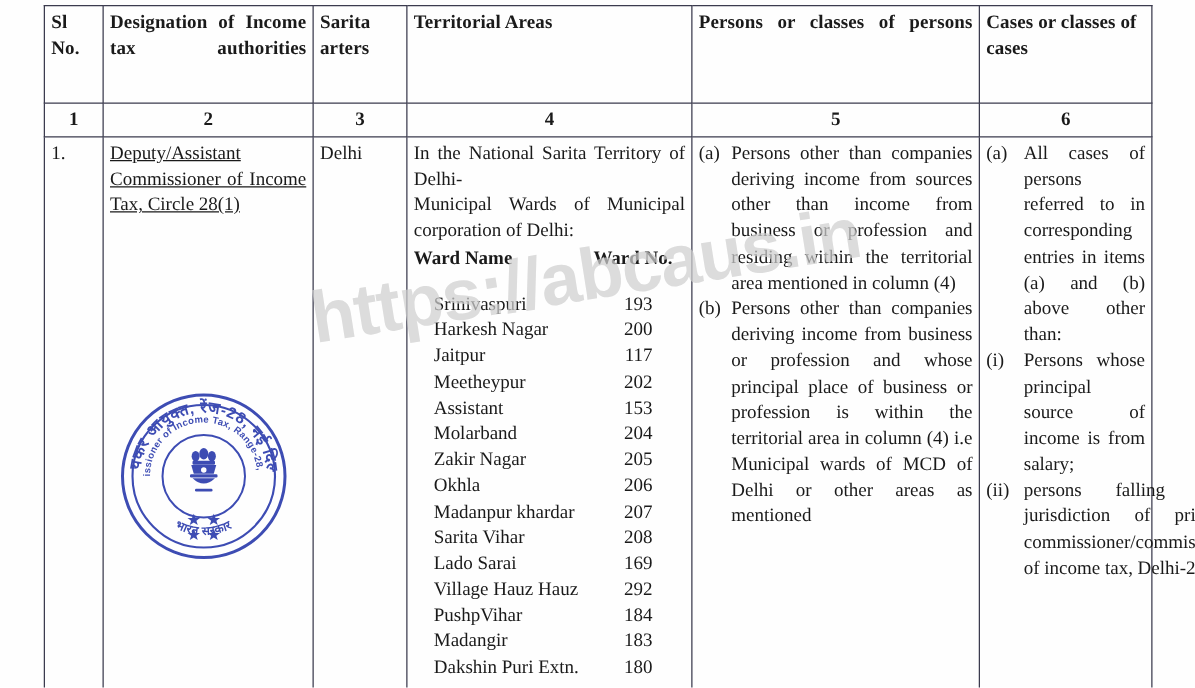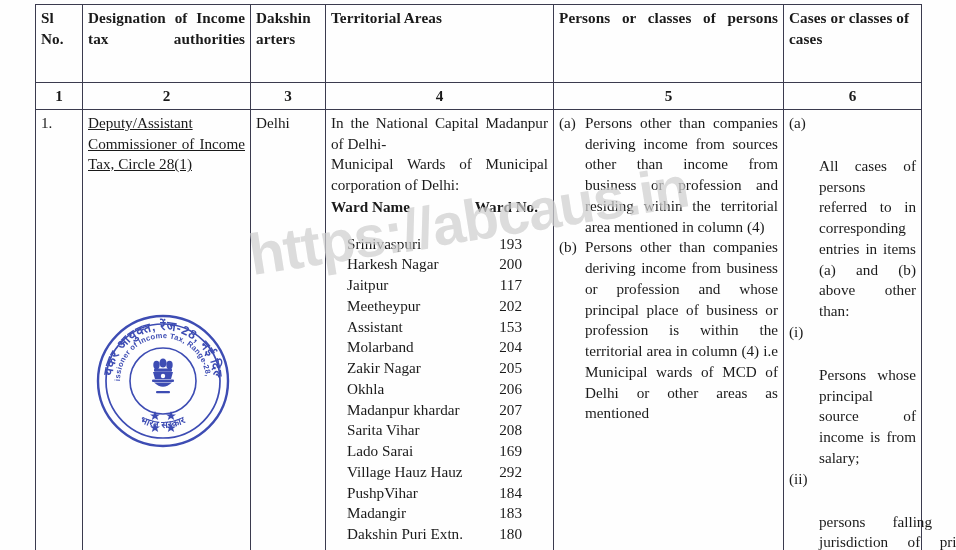--- a/index.html
+++ b/index.html
@@ -124,21 +124,21 @@
   .hang > li .mk {
     flex: 0 0 auto;
     min-width: 26px;
   }
   .hang > li .bd {
     flex: 1 1 auto;
     text-align: justify;
     text-align-last: left;
   }
   .c6cell .hang > li .mk { min-width: 30px; }
-  .c6cell .hang > li .bd { text-align: justify; margin-top: 43px; }
+  .c6cell .hang > li .bd { text-align: justify; }
 
   
   #stamp {
     position: absolute;
     left: 92px;
     top: 310px;
     width: 142px;
     height: 142px;
     z-index: 5;
     pointer-events: none;
@@ -202,21 +202,21 @@
         <col class="c3">
       <col class="c4">
         <col class="c5">
         <col class="c6">
     </colgroup>
 
     <thead>
       <tr>
         <th class="noj">Sl No.</th>
         <th>Designation of Income tax authorities</th>
-        <th class="noj">Dakshin arters</th>
+        <th class="noj">Sarita arters</th>
         <th class="noj">Territorial Areas</th>
         <th>Persons or classes of persons</th>
         <th class="noj">Cases or classes of cases</th>
       </tr>
       <tr class="numrow">
         <td>1</td>
         <td>2</td>
         <td>3</td>
         <td>4</td>
         <td>5</td>
@@ -227,21 +227,21 @@
     <tbody>
       <tr>
 
         <td class="slno">1.</td>
 
         <td class="just">Deputy/Assistant Commissioner of Income Tax, Circle 28(1)</td>
 
         <td>Delhi</td>
 
         <td>
-          <div class="intro">In the National Capital Madanpur of Delhi-</div>
+          <div class="intro">In the National Sarita Territory of Delhi-</div>
           <div class="intro">Municipal Wards of Municipal corporation of Delhi:</div>
           <div class="wardhdr">
             <span>Ward Name</span>
             <span class="wn">Ward No.</span>
           </div>
           <ul class="ward-list" id="ward-list">
               <li>
                 <span>Srinivaspuri</span>
                 <span class="num">193</span>
               </li>

